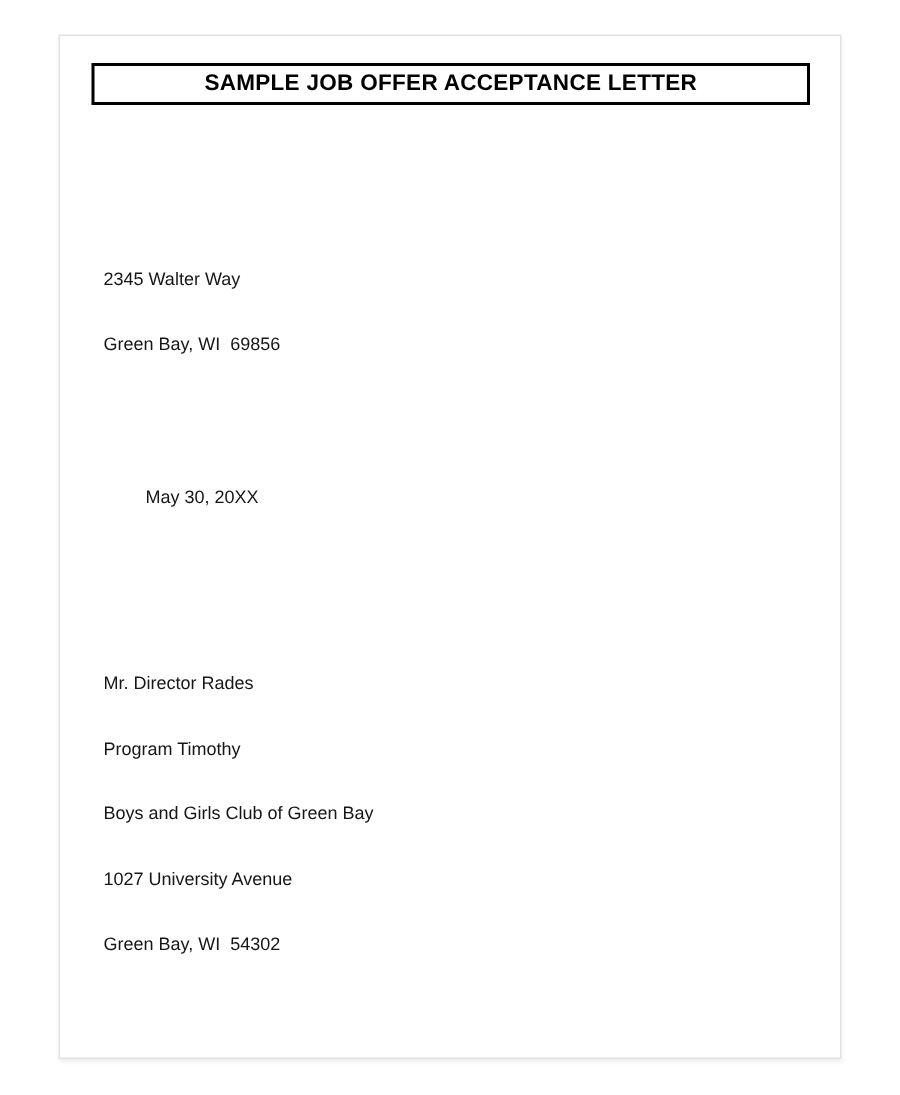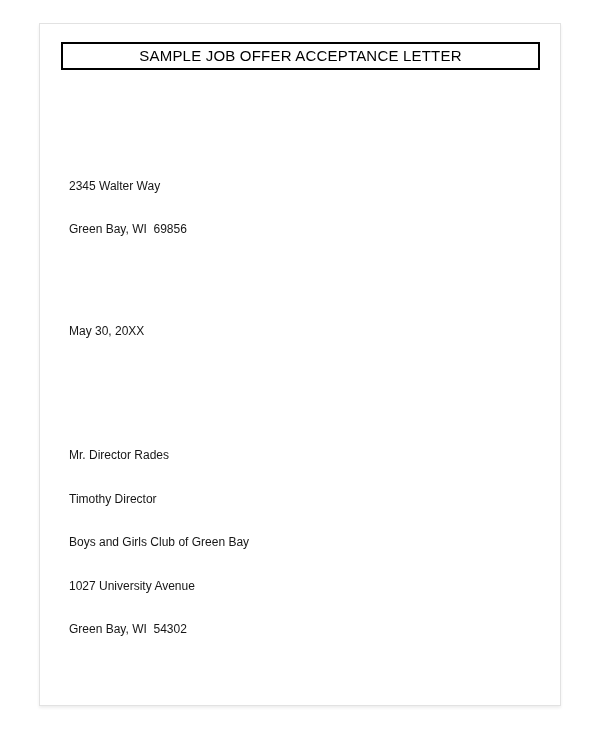--- a/index.html
+++ b/index.html
@@ -24,34 +24,34 @@
   }
   .title-box {
     margin: 18px 20px 0 21px;
     border: 2px solid #000000;
     text-align: center;
     padding: 3px 0 4px 0;
   }
   .title-box h1 {
     margin: 0;
     font-size: 15px;
-    font-weight: normal;
+    font-weight: bold;
     color: #000000;
     letter-spacing: 0.2px;
     font-family: "Liberation Sans", sans-serif;
   }
   .letter-content {
     padding: 0 26px 0 29px;
     font-size: 12px;
     line-height: 14.5px;
     color: #161616;
     white-space: pre-wrap;
   }
   .sender-block   { margin-top: 36px; }
-  .date-line      { margin-top: 15px; }
+  .date-line      { margin-top: 15px; margin-left: 28px; }
   .recipient-block{ margin-top: 37px; }
   .line { display: block; }
 </style>
 </head>
 <body>
 
 <div class="page">
 
   <div class="title-box">
     <h1>SAMPLE JOB OFFER ACCEPTANCE LETTER</h1>
@@ -61,21 +61,21 @@
 
     <div class="sender-block">
       <span class="line">2345 Walter Way</span>
       <span class="line">Green Bay, WI  69856</span>
     </div>
 
     <div class="date-line">May 30, 20XX</div>
 
     <div class="recipient-block">
       <span class="line">Mr. Director Rades</span>
-      <span class="line">Timothy Director</span>
+      <span class="line">Program Timothy</span>
       <span class="line">Boys and Girls Club of Green Bay</span>
       <span class="line">1027 University Avenue</span>
       <span class="line">Green Bay, WI  54302</span>
     </div>
 
     
 
     
     
     

